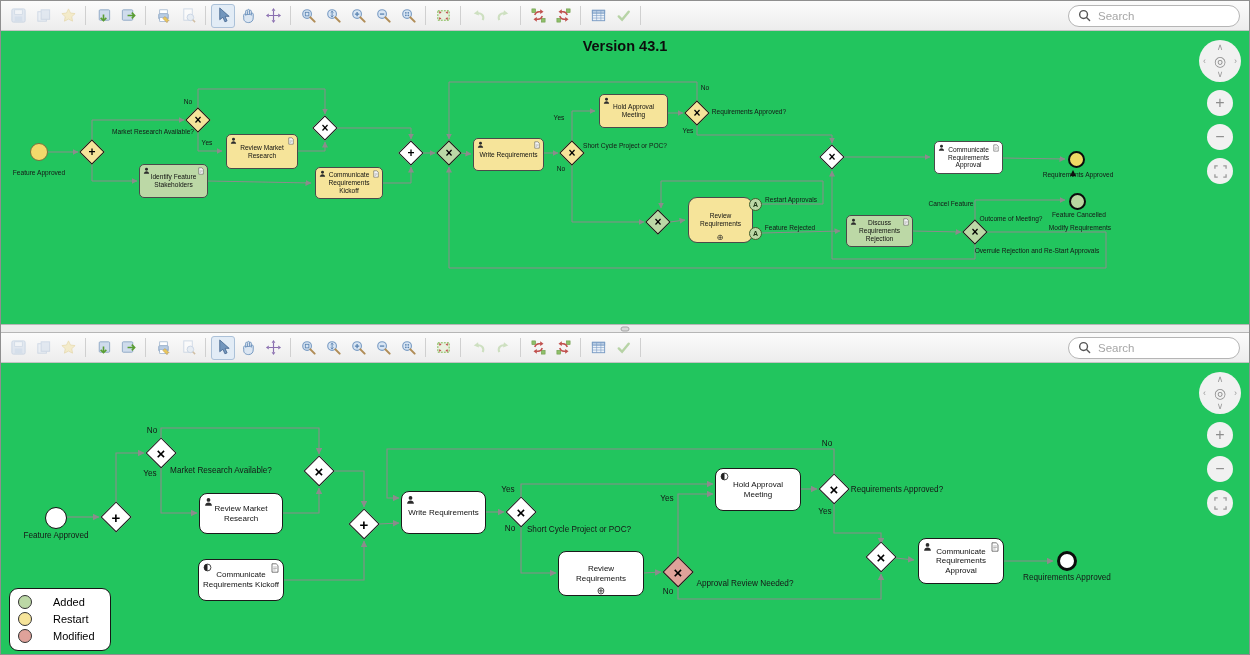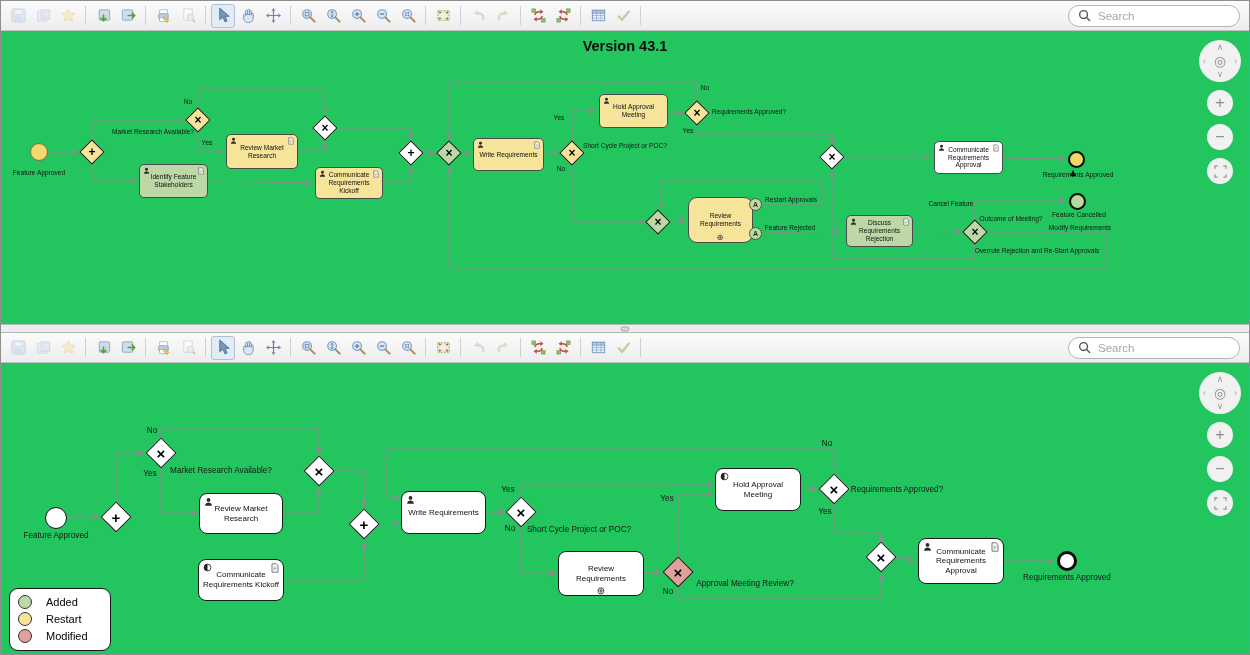--- a/index.html
+++ b/index.html
@@ -81,21 +81,21 @@
   .navbtn{width:26px;height:26px;border-radius:50%;background:#f1f1f1;border:none;color:#8d8d8d;
           font-size:16px;display:flex;align-items:center;justify-content:center;padding:0;cursor:pointer}
   .navbtn svg{width:13px;height:13px}
   
   .splitter{height:7px;background:#ececec;border-top:1px solid #b6b6b6;border-bottom:1px solid #b6b6b6;position:relative;cursor:row-resize}
   .knob{position:absolute;left:50%;top:50%;transform:translate(-50%,-50%);width:9px;height:5px;border-radius:3px;
         background:#d8d8d8;border:1px solid #a5a5a5;box-sizing:border-box}
   
   .legend{position:absolute;left:8px;top:225px;width:100px;height:61px;border:1.7px solid #161616;border-radius:9px;
           background:#fff;z-index:4}
-  .lrow{position:absolute;left:8px;display:flex;align-items:center;gap:14px;height:16px}
+  .lrow{position:absolute;left:8px;display:flex;align-items:center;gap:21px;height:16px}
   .lsw{width:14px;height:14px;border-radius:50%;border:1.3px solid #333;box-sizing:border-box}
   .lrow span{font-size:11px;color:#000}
 </style>
 </head>
 <body>
 
 <section>
 
 <div class="toolbar">
   <button class="tbtn dim">
@@ -760,21 +760,21 @@
 
     <div class="ev endB" style="left:1056px;top:188px"></div>
     <span class="lbl" style="left:1066px;top:214px">Requirements Approved</span>
 
     <span class="lbl" style="left:220px;top:107px">Market Research Available?</span>
     <span class="lbl" style="left:151px;top:67px">No</span>
     <span class="lbl" style="left:149px;top:110px">Yes</span>
     <span class="lbl" style="left:578px;top:166px">Short Cycle Project or POC?</span>
     <span class="lbl" style="left:507px;top:126px">Yes</span>
     <span class="lbl" style="left:509px;top:165px">No</span>
-    <span class="lbl" style="left:744px;top:220px">Approval Meeting Review?</span>
+    <span class="lbl" style="left:744px;top:220px">Approval Review Needed?</span>
     <span class="lbl" style="left:666px;top:135px">Yes</span>
     <span class="lbl" style="left:667px;top:228px">No</span>
     <span class="lbl" style="left:896px;top:126px">Requirements Approved?</span>
     <span class="lbl" style="left:826px;top:80px">No</span>
     <span class="lbl" style="left:824px;top:148px">Yes</span>
 
     <div class="legend">
       <div class="lrow" style="top:5px">
           <span class="lsw" style="background:#bcd8a6"></span>
           <span>Added</span>

